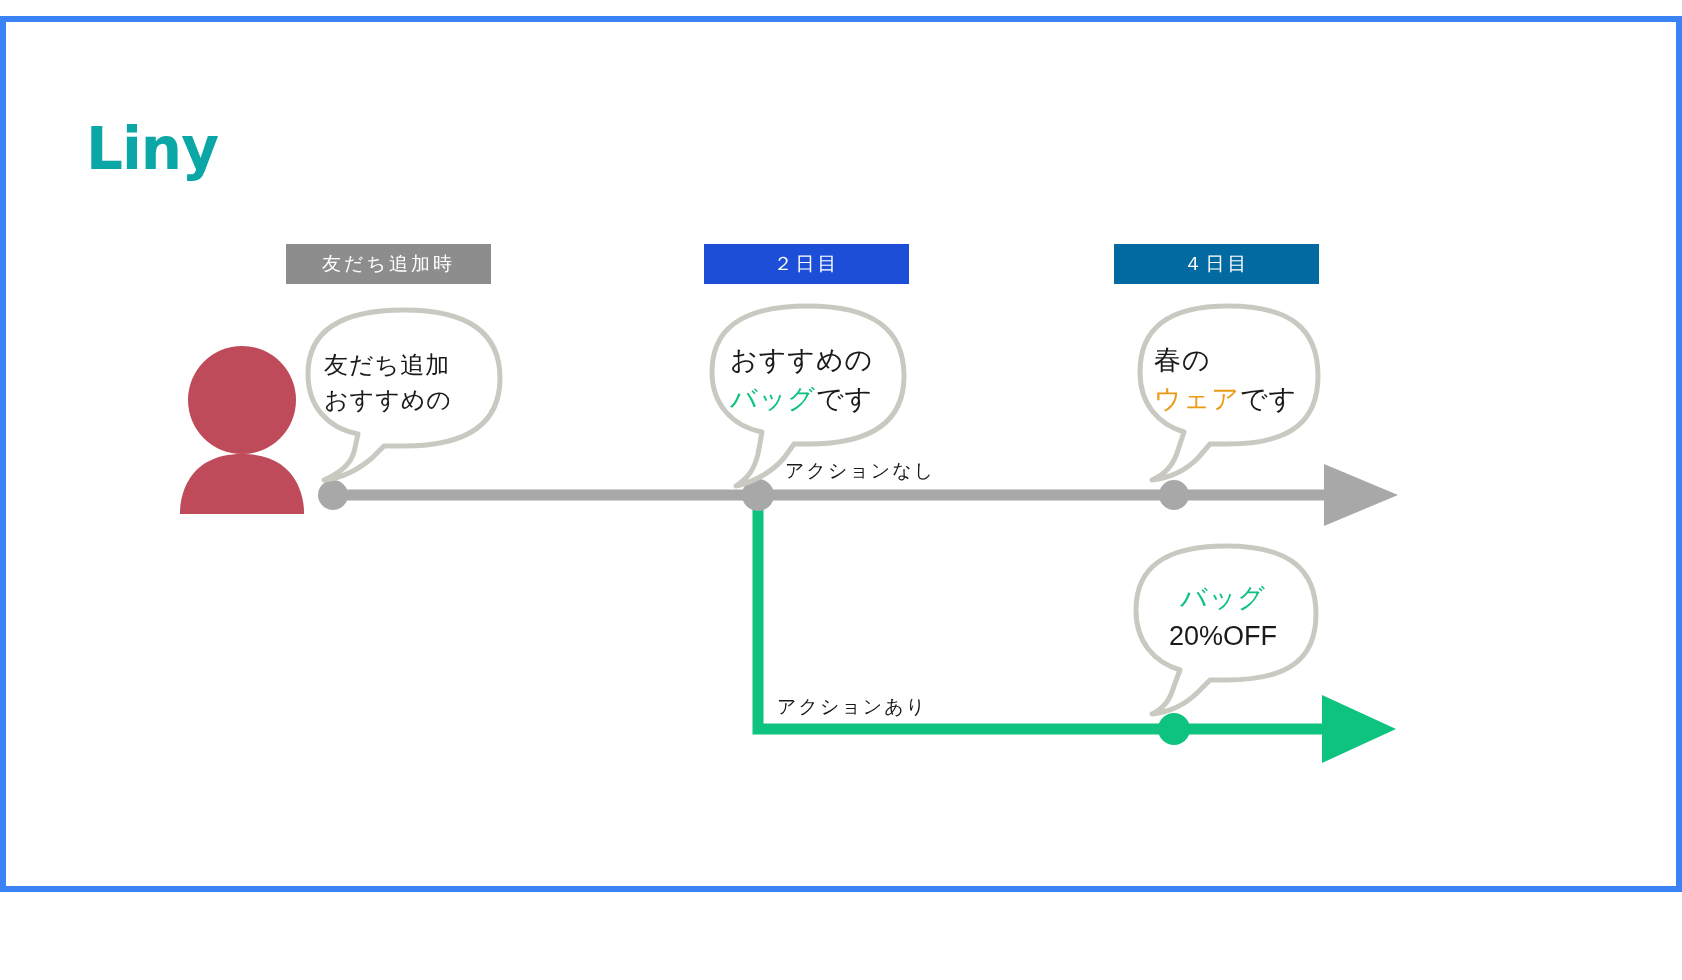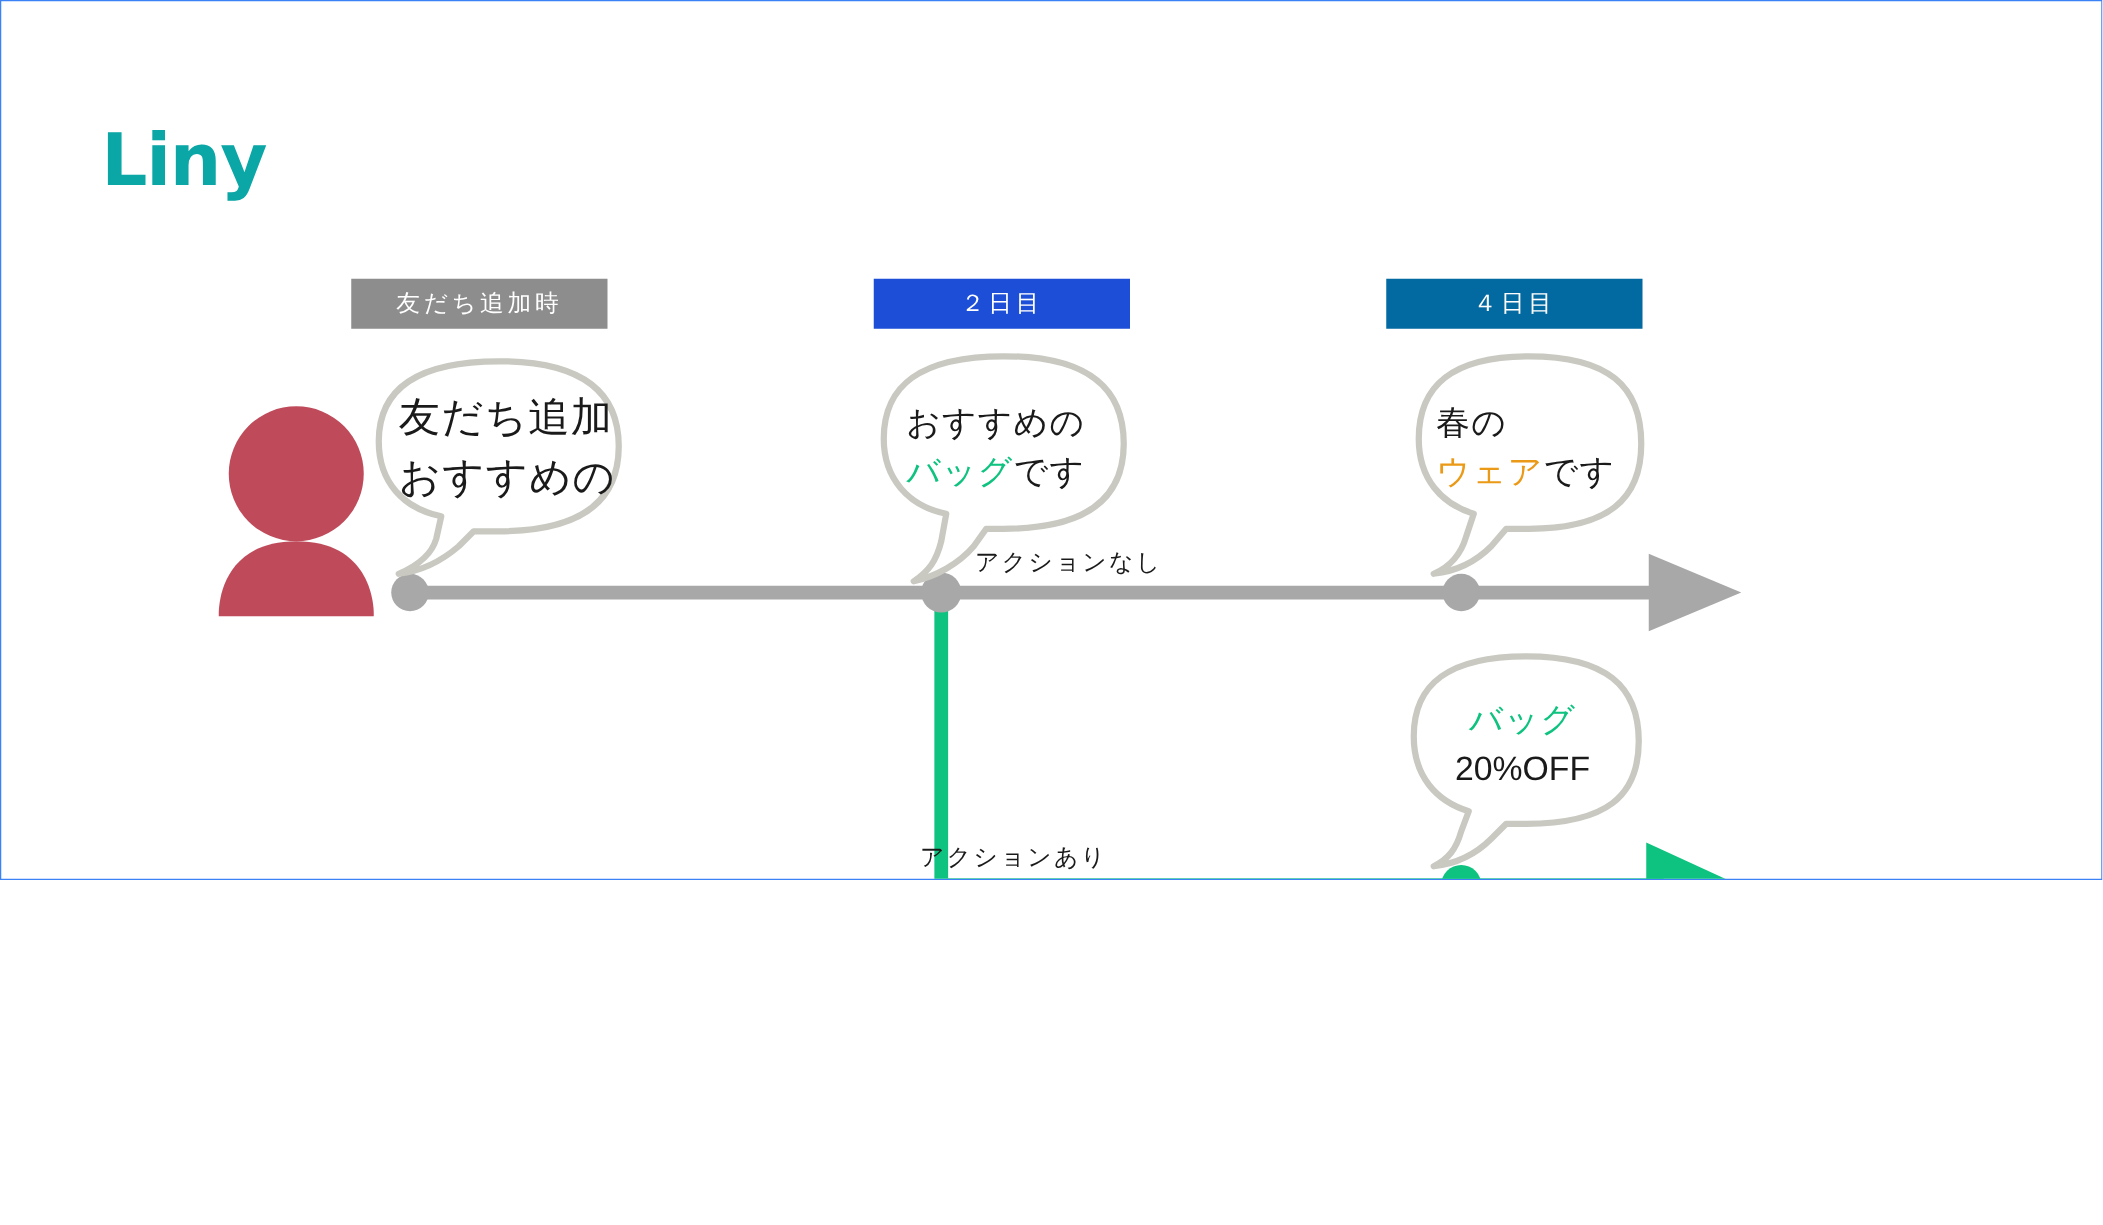--- a/index.html
+++ b/index.html
@@ -4,24 +4,25 @@
 <style>
   * { box-sizing: border-box; margin: 0; padding: 0; }
   html, body {
     width: 1682px; height: 980px;
     background: #ffffff;
     font-family: "Liberation Sans", "DejaVu Sans", sans-serif;
     overflow: hidden;
   }
   #canvas {
     position: relative;
-    width: 1682px; height: 704px;
+    width: 1682px; height: 876px;
     background: #ffffff;
-    border: 1px solid #3b82f6;
+    border: 6px solid #3b82f6;
     overflow: hidden;
+    margin-top: 16px;
   }
 
   
   #logo {
     position: absolute;
     left: 80px; top: 98px;
     font-family: "DejaVu Sans", sans-serif;
     font-size: 58px;
     font-weight: 700;
     letter-spacing: -1px;
@@ -56,40 +57,40 @@
 
   
   .bubble-text {
     position: absolute;
     font-family: "DejaVu Sans", sans-serif;
     color: #1a1a1a;
     line-height: 1.45;
     white-space: nowrap;
     letter-spacing: 1px;
   }
-  #btext-0 { left: 318px; top: 309px; font-size: 33px; }
+  #btext-0 { left: 318px; top: 326px; font-size: 24px; }
   #btext-1 { left: 724px; top: 318px; font-size: 27px; }
   #btext-2 { left: 1148px; top: 318px; font-size: 27px; }
   #btext-3 { left: 1163px; top: 556px; font-size: 27px; text-align: center; }
   #btext-3 .ln { display: block; text-align: center; }
   .hl-green  { color: #0ec27f; }
   .hl-orange { color: #eb9a18; }
   .num { font-family: Liberation Sans, sans-serif; letter-spacing: 0; }
 
   
   .branch-label {
     position: absolute;
     font-family: Liberation Serif, serif;
     font-size: 19px;
     color: #1a1a1a;
     letter-spacing: 2px;
     white-space: nowrap;
   }
   #blabel-0 { left: 779px; top: 436px; }
-  #blabel-1 { left: 735px; top: 672px; }
+  #blabel-1 { left: 771px; top: 672px; }
 </style>
 </head>
 <body>
 
 <div id="canvas">
 
   <div id="logo">Liny</div>
 
   <svg id="diagram" viewBox="0 0 1682 980" xmlns="http://www.w3.org/2000/svg">
 

